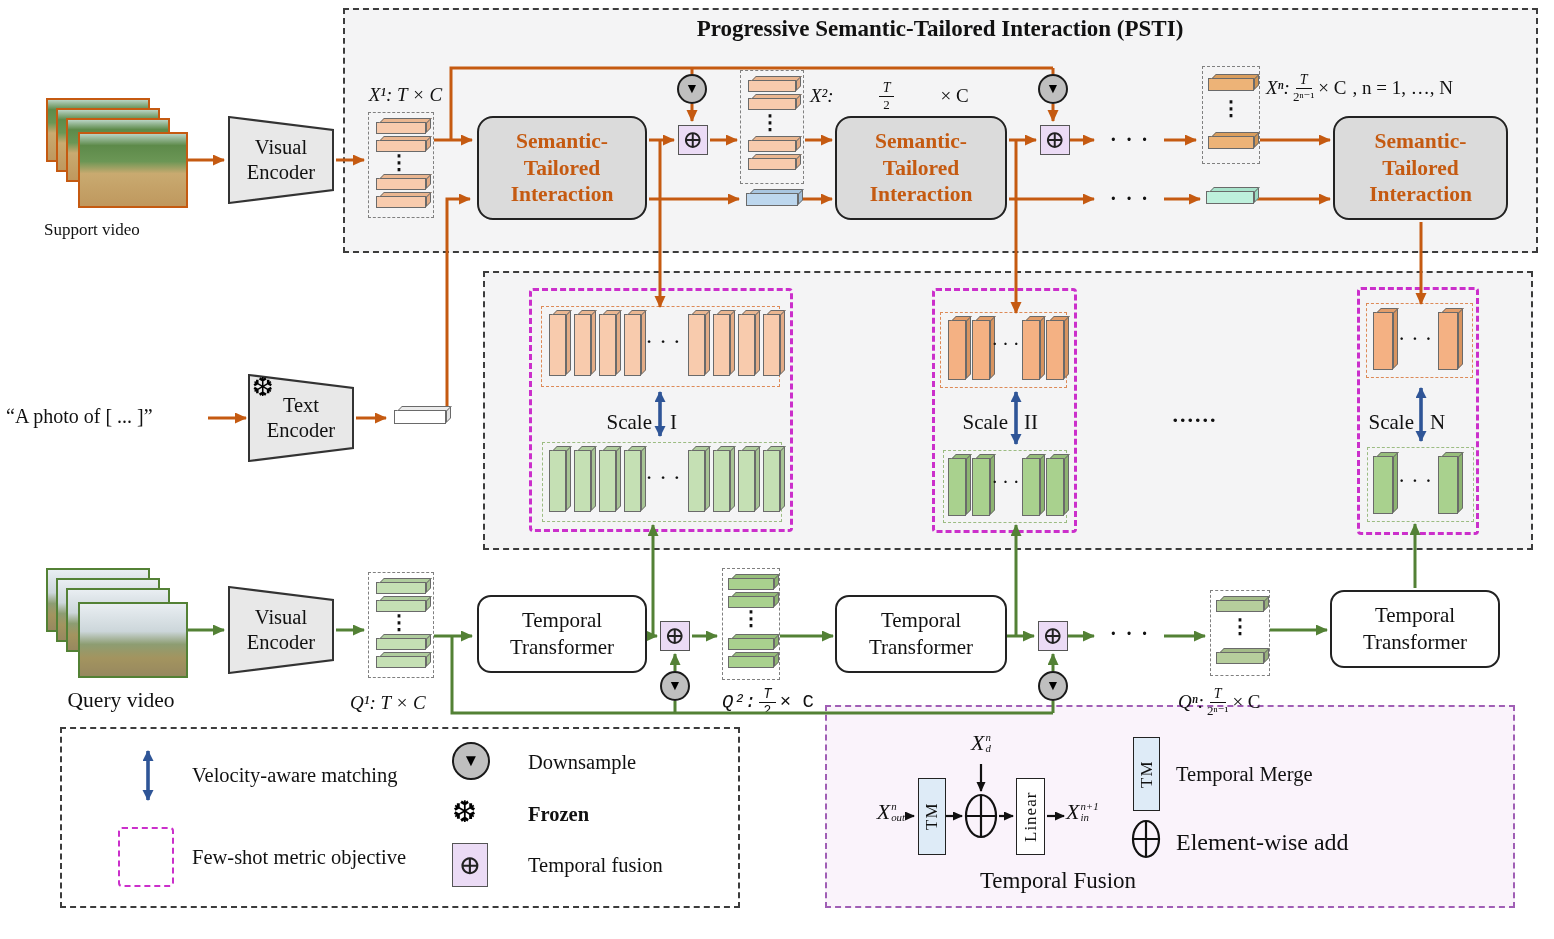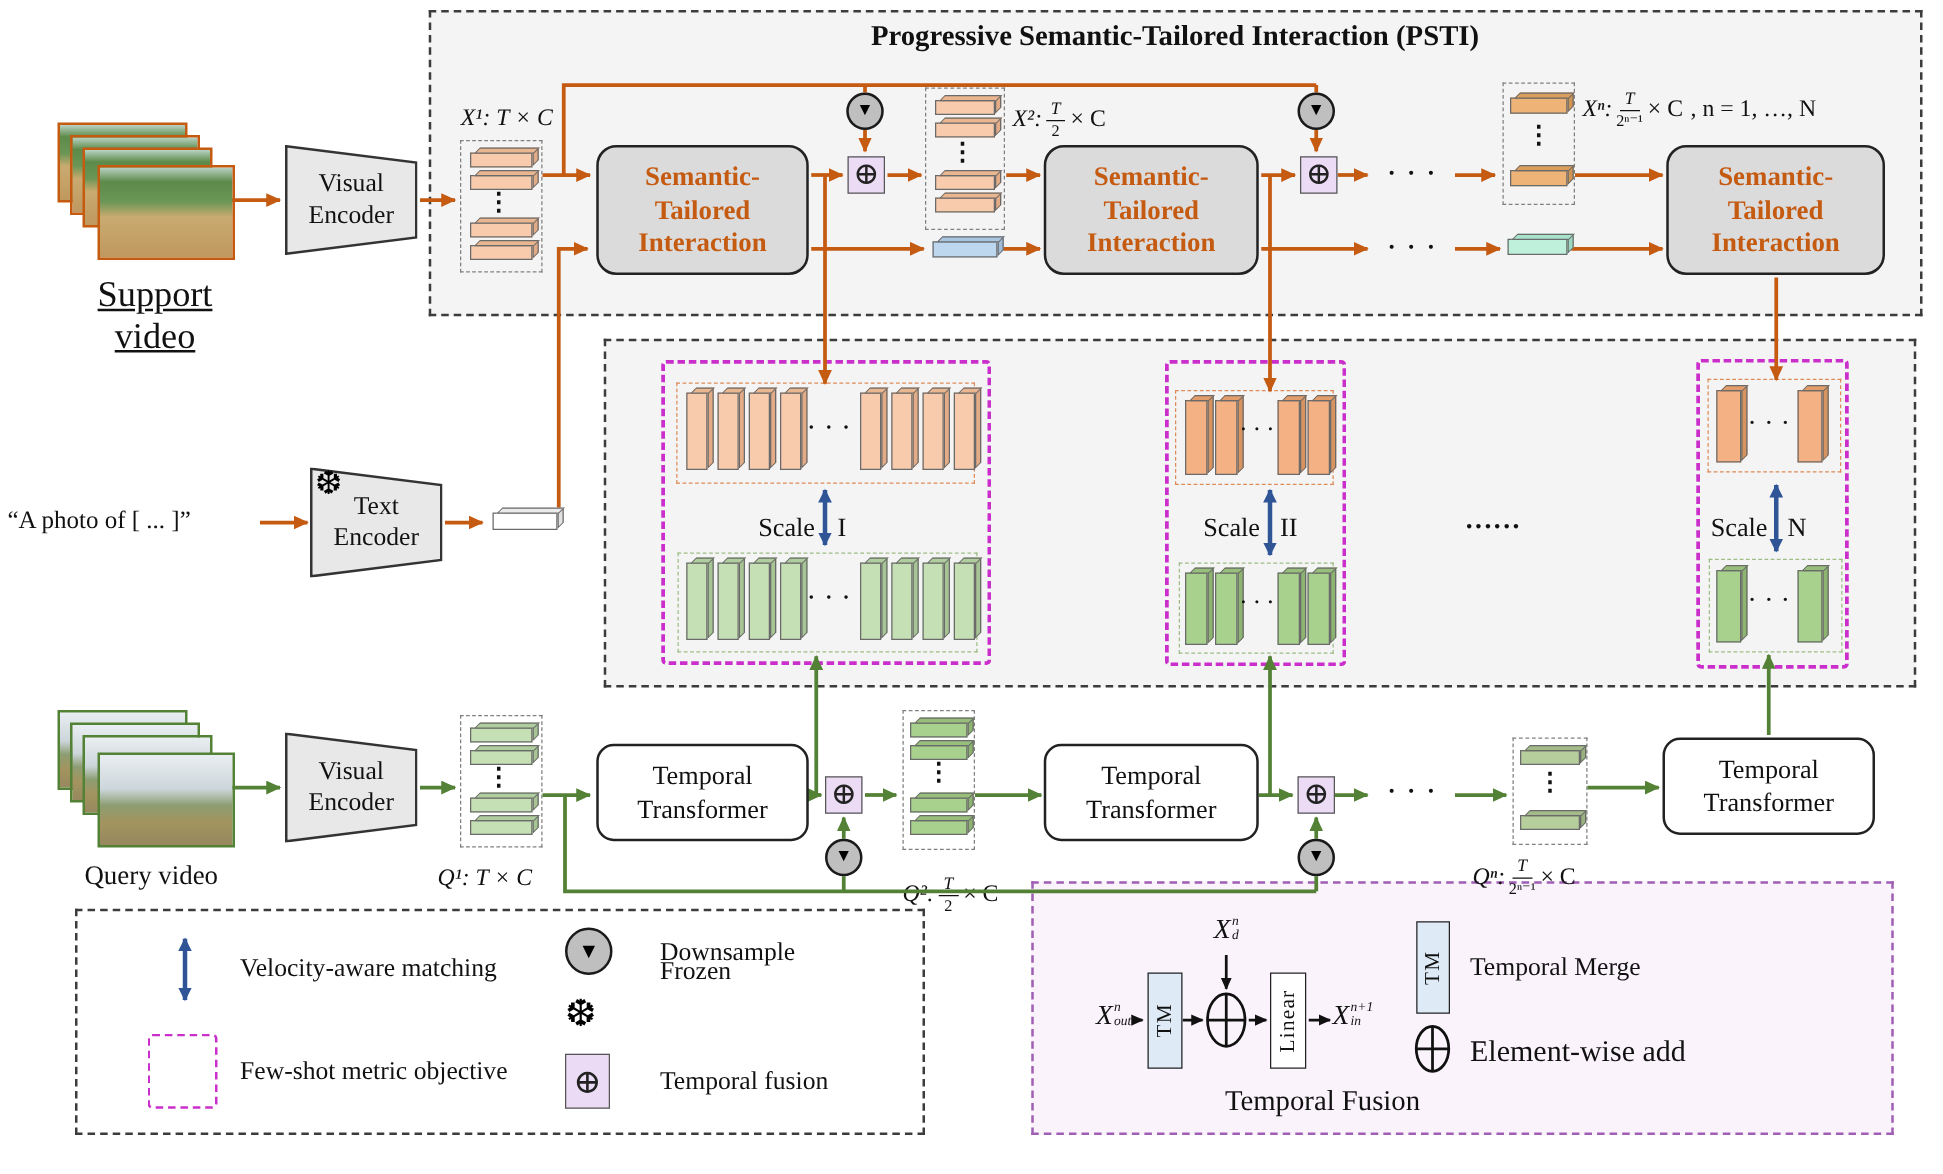--- a/index.html
+++ b/index.html
@@ -173,21 +173,21 @@
   </svg>
 
   <div class="title" style="left:640px;top:16px;width:600px;">Progressive Semantic-Tailored Interaction (PSTI)</div>
 
   <div class="abs" style="left:46px;top:98px;width:150px;height:120px;z-index:10;">
     <i class="vf vfs" style="left:0;top:0;width:104px;height:64px;"></i>
     <i class="vf vfs" style="left:10px;top:10px;width:104px;height:64px;"></i>
     <i class="vf vfs" style="left:20px;top:20px;width:104px;height:64px;"></i>
     <i class="vf vfs" style="left:32px;top:34px;width:110px;height:76px;"></i>
   </div>
-  <div class="lbl" style="left:44px;top:220px;width:160px;text-align:center;font-size:29px;text-decoration:underline;">Support video</div>
+  <div class="lbl" style="left:44px;top:220px;width:160px;text-align:left;font-size:17px;">Support video</div>
 
   <div class="enc" style="left:228px;top:116px;width:106px;height:88px;">
     <svg width="106" height="88">
         <polygon points="1,1 105,14 105,74 1,87" fill="#E8E8E8" stroke="#333" stroke-width="2"></polygon>
       </svg>
     <div class="enc-t">
       <span>Visual</span>
       <span>Encoder</span>
     </div>
   </div>
@@ -215,21 +215,21 @@
     <span>Semantic-</span>
       <span>Tailored</span>
       <span>Interaction</span>
   </div>
 
   <div class="dsamp" style="left:677px;top:74px;width:30px;height:30px;font-size:14px;line-height:26px;"><span>▼</span></div>
   <div class="dsamp" style="left:1038px;top:74px;width:30px;height:30px;font-size:14px;line-height:26px;"><span>▼</span></div>
   <div class="fuse" style="left:678px;top:125px;width:30px;height:30px;"><span>⊕</span></div>
   <div class="fuse" style="left:1040px;top:125px;width:30px;height:30px;"><span>⊕</span></div>
 
-  <div class="mlabel" style="left:810px;top:76px;height:40px;">
+  <div class="mlabel" style="left:810px;top:76px;height:40px;gap:42px;">
     <span class="pre">X²:</span>
     <span class="frac">
         <span class="num">T</span>
         <span class="den">2</span>
       </span>
     <span class="suf">× C</span>
   </div>
   <i class="slab c1" style="left:748px;top:80px;width:48px;height:12px;"></i>
   <i class="slab c1" style="left:748px;top:98px;width:48px;height:12px;"></i>
   <div class="vdots" style="left:740px;top:112px;width:60px;">⋮</div>
@@ -355,21 +355,21 @@
   <div class="fuse" style="left:660px;top:621px;width:30px;height:30px;"><span>⊕</span></div>
   <div class="fuse" style="left:1038px;top:621px;width:30px;height:30px;"><span>⊕</span></div>
   <div class="dsamp" style="left:660px;top:671px;width:30px;height:30px;font-size:14px;line-height:26px;"><span>▼</span></div>
   <div class="dsamp" style="left:1038px;top:671px;width:30px;height:30px;font-size:14px;line-height:26px;"><span>▼</span></div>
 
   <i class="slab g2" style="left:728px;top:578px;width:46px;height:12px;"></i>
   <i class="slab g2" style="left:728px;top:596px;width:46px;height:12px;"></i>
   <div class="vdots" style="left:722px;top:608px;width:58px;">⋮</div>
   <i class="slab g2" style="left:728px;top:638px;width:46px;height:12px;"></i>
   <i class="slab g2" style="left:728px;top:656px;width:46px;height:12px;"></i>
-  <div class="mlabel" style="left:722px;top:696px;height:40px;">
+  <div class="mlabel" style="left:722px;top:682px;height:40px;font-family:Liberation Mono, monospace;">
     <span class="pre">Q²:</span>
     <span class="frac">
         <span class="num">T</span>
         <span class="den">2</span>
       </span>
     <span class="suf">× C</span>
   </div>
 
   <div class="hdots" style="left:1098px;top:622px;width:64px;">· · ·</div>
 
@@ -384,21 +384,21 @@
       </span>
     <span class="suf">× C</span>
   </div>
 
   <div class="lbl" style="left:192px;top:764px;width:260px;font-size:20.5px;">Velocity-aware matching</div>
   <div class="mgbox" style="left:118px;top:827px;width:56px;height:60px;border-width:2.5px;"></div>
   <div class="lbl" style="left:192px;top:846px;width:280px;font-size:20.5px;">Few-shot metric objective</div>
   <div class="dsamp" style="left:452px;top:742px;width:38px;height:38px;font-size:17px;line-height:33px;"><span>▼</span></div>
   <div class="lbl" style="left:528px;top:751px;width:180px;font-size:20.5px;">Downsample</div>
   <span class="snow" style="left:452px;top:794px;font-size:30px;">❆</span>
-  <div class="lbl" style="left:528px;top:766px;width:160px;font-size:20.5px;">Frozen</div>
+  <div class="lbl" style="left:528px;top:803px;width:160px;font-size:20.5px;font-weight:bold;">Frozen</div>
   <div class="fuse" style="left:452px;top:843px;width:36px;height:44px;font-size:27px;line-height:42px;"><span>⊕</span></div>
   <div class="lbl" style="left:528px;top:854px;width:200px;font-size:20.5px;">Temporal fusion</div>
 
   <div class="xvar" style="left:845px;top:799px;width:60px;justify-content:flex-end;">
     <span class="base">X</span>
     <span class="ss">
         <sup style="font-style:italic;">n</sup>
         <sub>out</sub>
       </span>
   </div>

